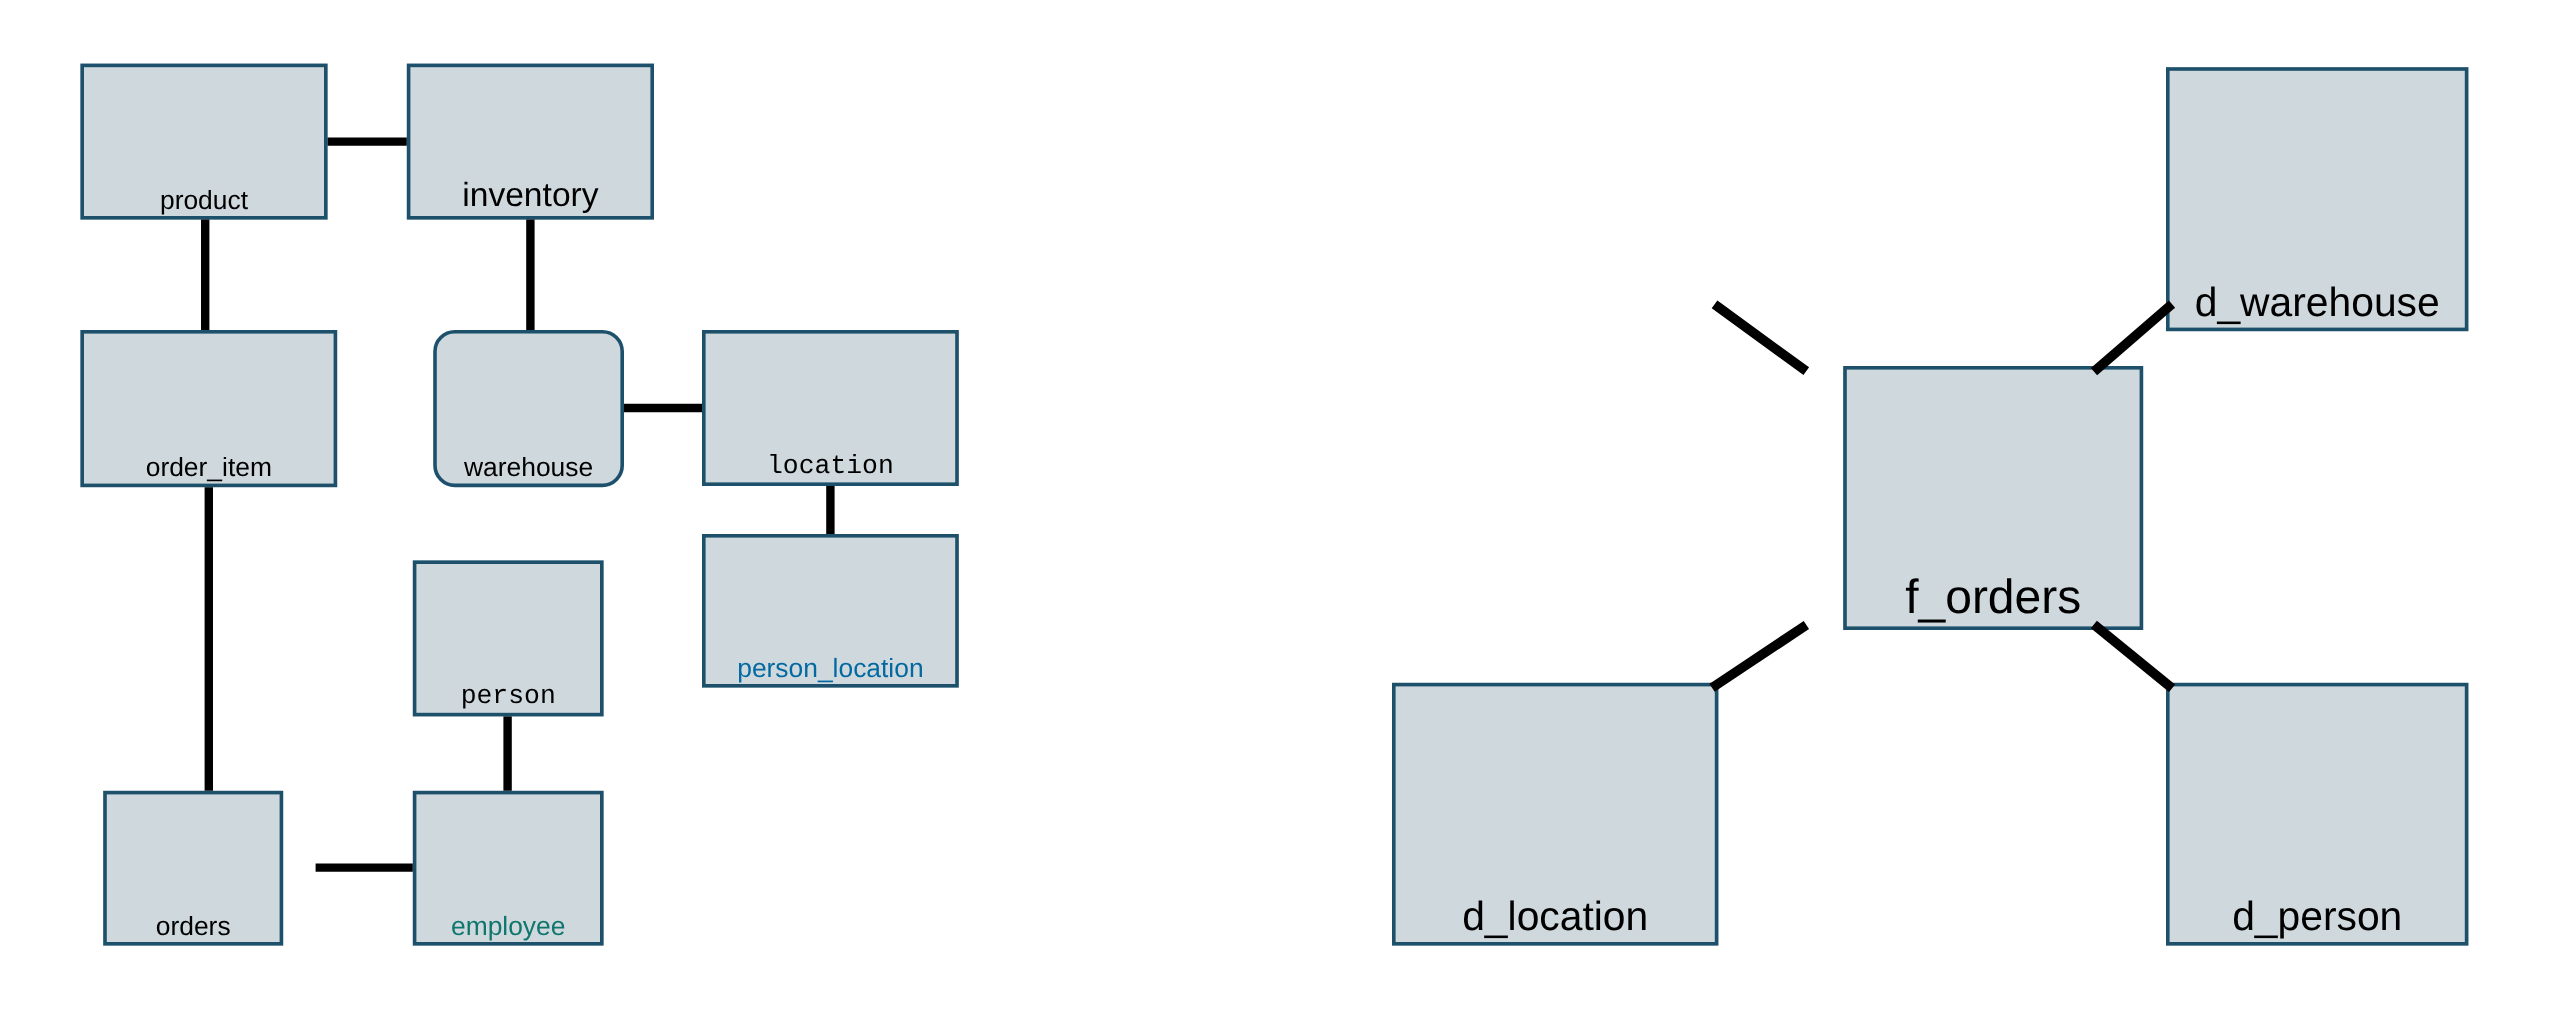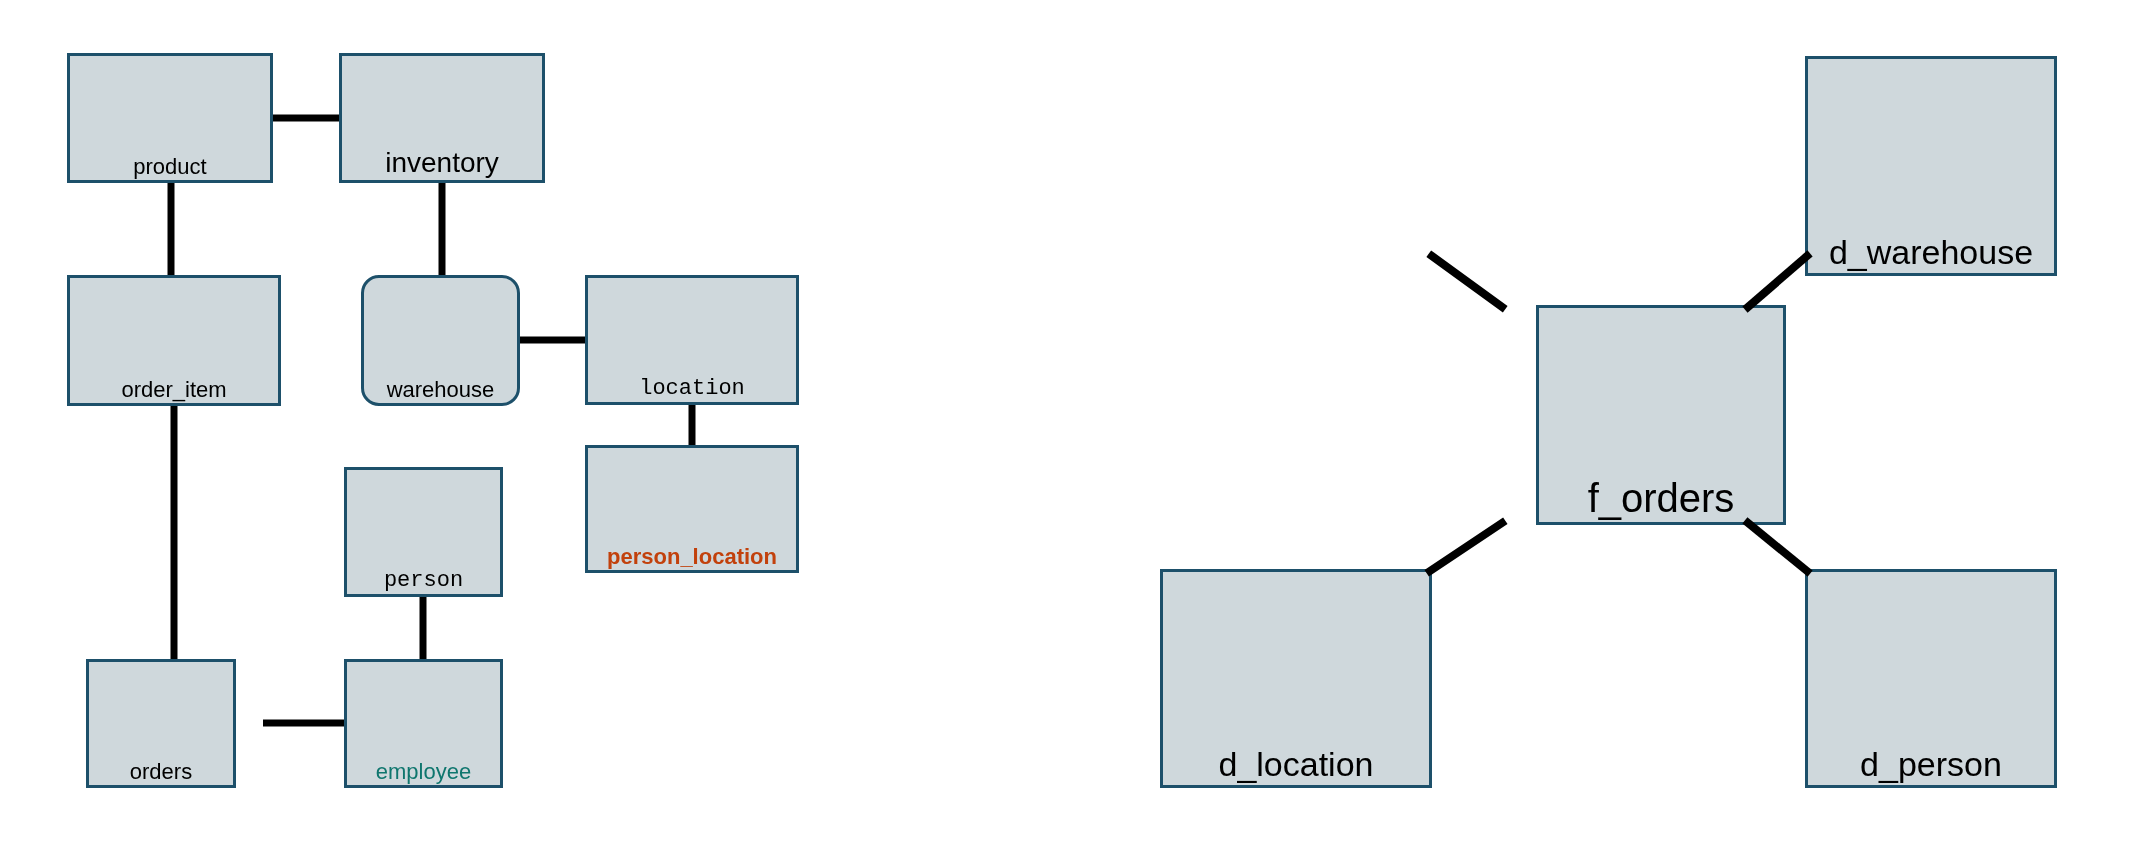--- a/index.html
+++ b/index.html
@@ -59,21 +59,21 @@
     </div>
     <div class="node" style="left: 67px; top: 275px; width: 214px; height: 131px; font-size: 22px; background: rgb(207, 216, 220); border-color: rgb(29, 80, 106); border-width: 3px; color: rgb(0, 0, 0);">
       <span class="node-label">order_item</span>
     </div>
     <div class="node" style="left: 361px; top: 275px; width: 159px; height: 131px; font-size: 22px; background: rgb(207, 216, 220); border-color: rgb(29, 80, 106); border-width: 3px; color: rgb(0, 0, 0); border-radius: 18px;">
       <span class="node-label">warehouse</span>
     </div>
     <div class="node" style="left: 585px; top: 275px; width: 214px; height: 130px; font-size: 22px; background: rgb(207, 216, 220); border-color: rgb(29, 80, 106); border-width: 3px; color: rgb(0, 0, 0); font-family: Liberation Mono, monospace;">
       <span class="node-label">location</span>
     </div>
-    <div class="node" style="left: 585px; top: 445px; width: 214px; height: 128px; font-size: 22px; background: rgb(207, 216, 220); border-color: rgb(29, 80, 106); border-width: 3px; color: #c2410c; font-weight: bold;">
+    <div class="node" style="left: 585px; top: 445px; width: 214px; height: 128px; font-size: 22px; background: rgb(207, 216, 220); border-color: rgb(29, 80, 106); border-width: 3px; color: #0369a1;">
       <span class="node-label">person_location</span>
     </div>
     <div class="node" style="left: 344px; top: 467px; width: 159px; height: 130px; font-size: 22px; background: rgb(207, 216, 220); border-color: rgb(29, 80, 106); border-width: 3px; color: rgb(0, 0, 0); font-family: Liberation Mono, monospace;">
       <span class="node-label">person</span>
     </div>
     <div class="node" style="left: 86px; top: 659px; width: 150px; height: 129px; font-size: 22px; background: rgb(207, 216, 220); border-color: rgb(29, 80, 106); border-width: 3px; color: rgb(0, 0, 0);">
       <span class="node-label">orders</span>
     </div>
     <div class="node" style="left: 344px; top: 659px; width: 159px; height: 129px; font-size: 22px; background: rgb(207, 216, 220); border-color: rgb(29, 80, 106); border-width: 3px; color: #0f766e;">
       <span class="node-label">employee</span>

